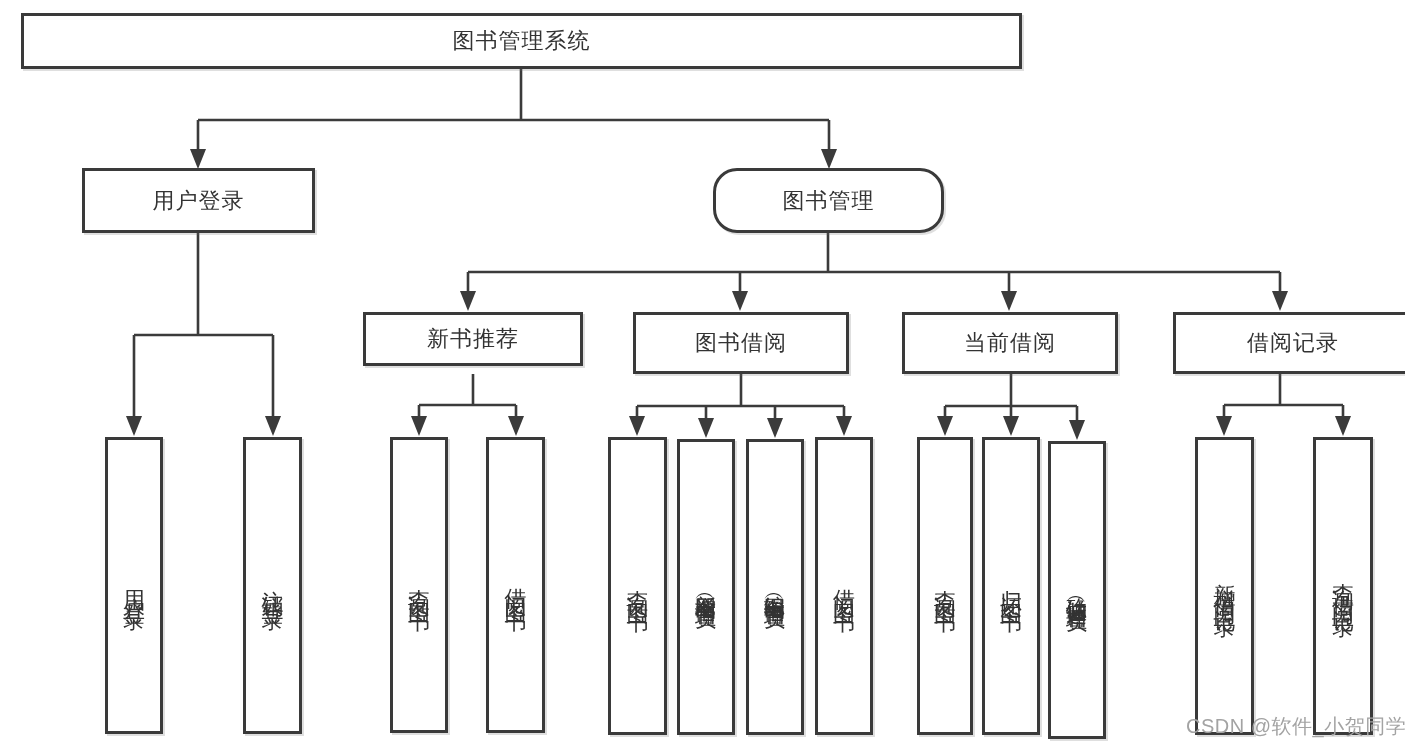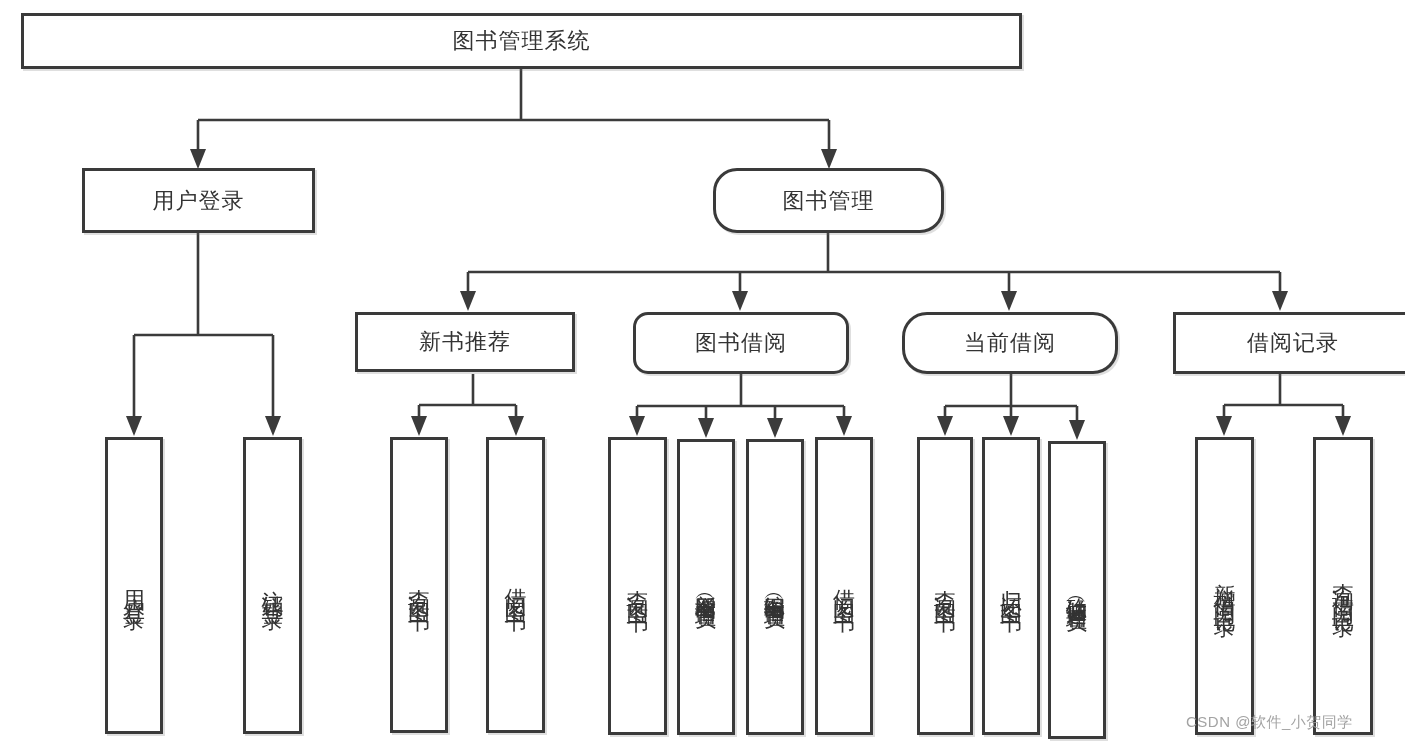--- a/index.html
+++ b/index.html
@@ -40,21 +40,21 @@
     text-orientation: mixed;
     font-size: 22px;
     letter-spacing: 7px;
     line-height: 1;
   }
   .node.v.long { letter-spacing: 2px; font-size: 21px; }
   .watermark {
     position: absolute;
     left: 1186px;
     top: 713px;
-    font-size: 15px;
+    font-size: 20px;
     color: var(--watermark, #a3a3a3);
     letter-spacing: 0.5px;
     white-space: nowrap;
     z-index: 5;
   }
 </style>
 </head>
 <body>
 
 <div class="canvas">
@@ -96,23 +96,23 @@
       <polygon class="ahead" points="1216,416 1232,416 1224,436"></polygon>
       <polygon class="ahead" points="1335,416 1351,416 1343,436"></polygon>
     </g>
   </svg>
 
   <div class="node h" style="left:21px; top:13px; width:1001px; height:56px;">图书管理系统</div>
 
   <div class="node h" style="left:82px; top:168px; width:233px; height:65px;">用户登录</div>
   <div class="node h" style="left:713px; top:168px; width:231px; height:65px;border-radius:24px;">图书管理</div>
 
-  <div class="node h" style="left:355px; top:312px; width:220px; height:60px;font-family:Liberation Mono, monospace;">新书推荐</div>
-  <div class="node h" style="left:633px; top:312px; width:216px; height:62px;border-radius:15px;">图书借阅</div>
-  <div class="node h" style="left:902px; top:312px; width:216px; height:62px;border-radius:25px;">当前借阅</div>
+  <div class="node h" style="left:363px; top:312px; width:220px; height:54px;font-family:Liberation Mono, monospace;">新书推荐</div>
+  <div class="node h" style="left:633px; top:312px; width:216px; height:62px;">图书借阅</div>
+  <div class="node h" style="left:902px; top:312px; width:216px; height:62px;">当前借阅</div>
   <div class="node h" style="left:1173px; top:312px; width:240px; height:62px;">借阅记录</div>
 
   <div class="node v" style="left:105px; top:437px; width:58px; height:297px;">用户登录</div>
   <div class="node v" style="left:243px; top:437px; width:59px; height:297px;">注销登录</div>
 
   <div class="node v" style="left:390px; top:437px; width:58px; height:296px;">查询图书</div>
   <div class="node v" style="left:486px; top:437px; width:59px; height:296px;">借阅图书</div>
 
   <div class="node v" style="left:608px; top:437px; width:59px; height:298px;">查询图书</div>
   <div class="node v long" style="left:677px; top:439px; width:58px; height:296px;">新增图书（管理员）</div>

